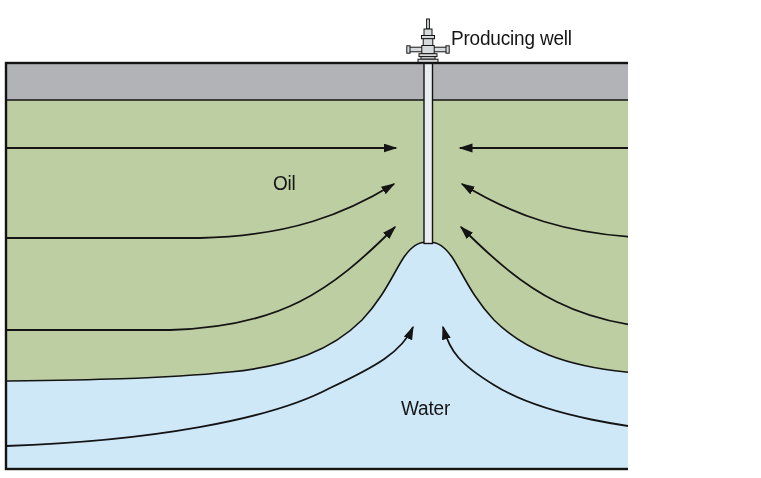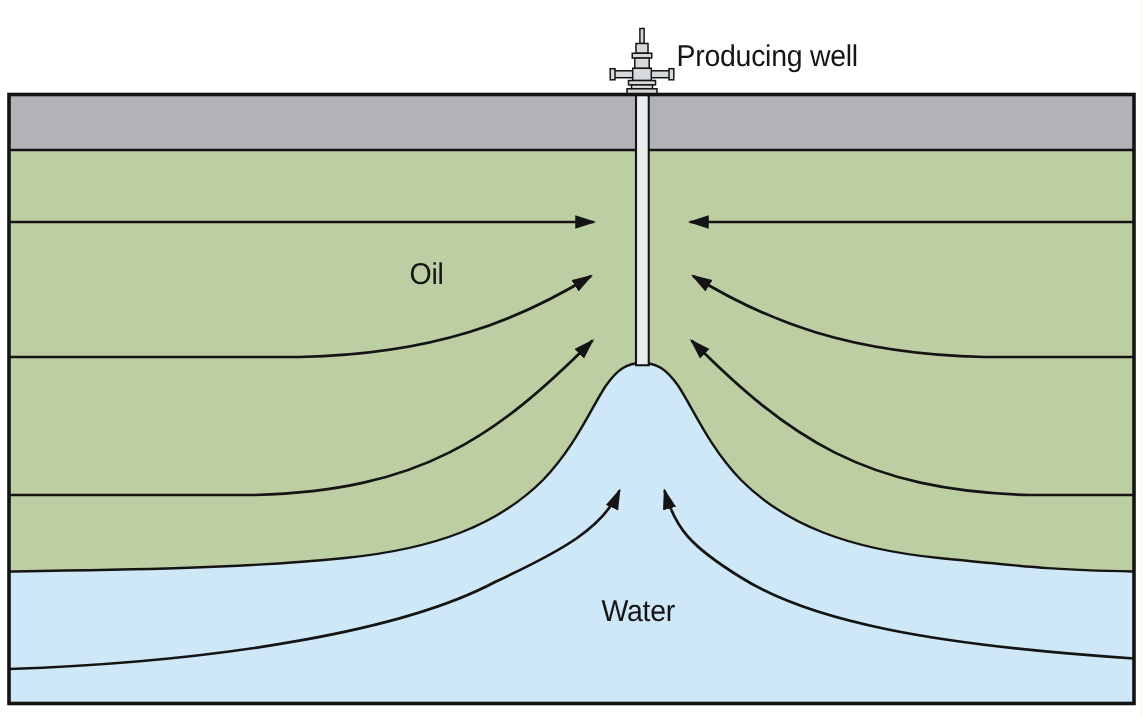--- a/index.html
+++ b/index.html
@@ -3,21 +3,21 @@
 <meta charset="utf-8">
 <style>
   html, body {
     margin: 0;
     padding: 0;
     background: #ffffff;
     font-family: "Liberation Sans", sans-serif;
   }
   .stage {
     position: relative;
-    width: 761px;
+    width: 628px;
     height: 478px;
     background: #ffffff;
     overflow: hidden;
   }
   .stage svg {
     position: absolute;
     left: 0;
     top: 0;
     display: block;
   }

